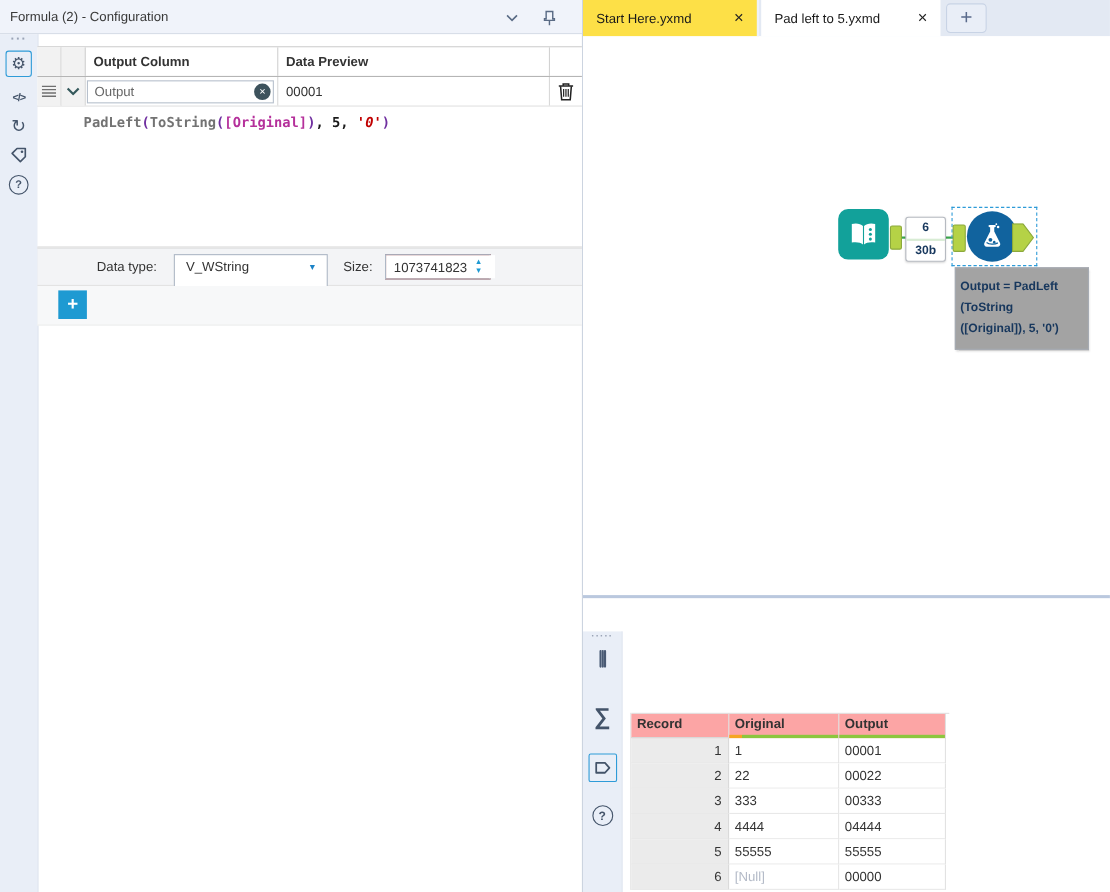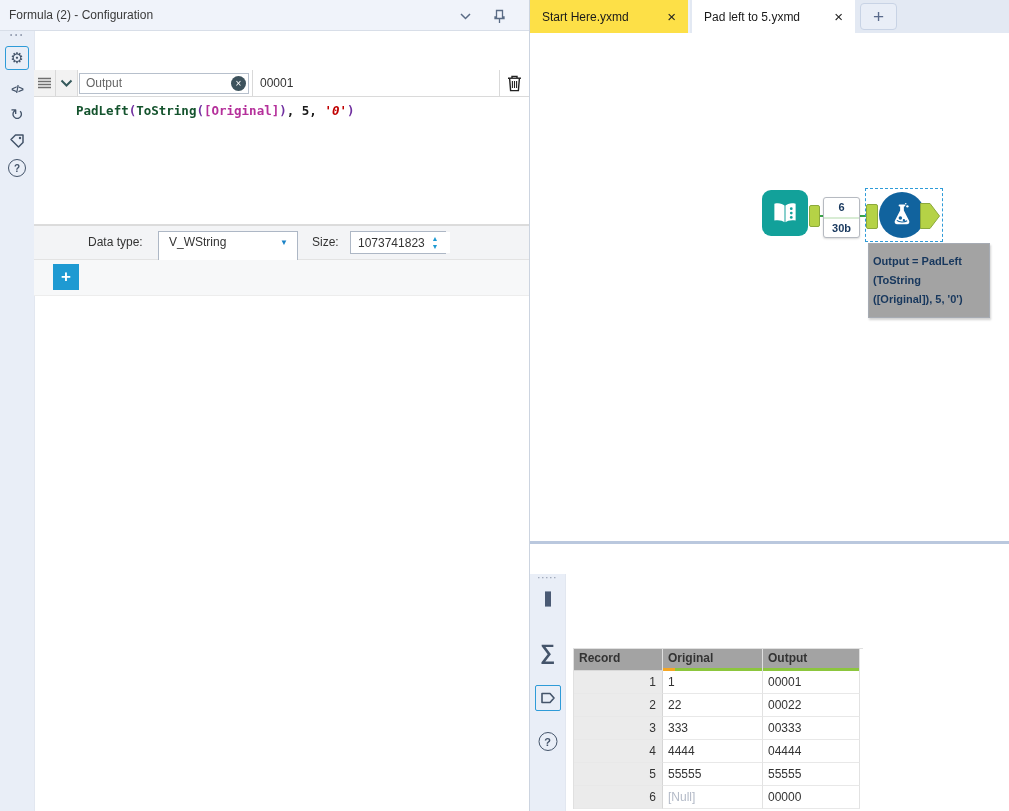--- a/index.html
+++ b/index.html
@@ -44,21 +44,21 @@
 
   .formula-block{position:absolute;left:34px;top:97px;width:495px;height:128px;background:#fff;border-bottom:1px solid #dcdcdc;box-sizing:border-box;}
   .f-gutter{position:absolute;left:0;top:0;width:36px;height:100%;background:#f0f0f0;border-right:1px solid #d5d5d5;box-sizing:border-box;}
   .f-btn{position:absolute;left:12px;width:22px;height:22px;background:#1793c9;border-radius:2px;color:#fff;
          display:flex;align-items:center;justify-content:center;cursor:pointer;}
   .f-btn.b1{top:2px;font:italic bold 12px "Liberation Serif",serif;}
   .f-btn.b2{top:29px;font:italic bold 15px "Liberation Serif",serif;}
   .f-btn.b3{top:57px;}
   .f-btn.b4{top:85px;}
   .f-code{position:absolute;left:42px;top:6px;right:4px;font:600 12.5px "DejaVu Sans Mono",monospace;white-space:pre;cursor:text;}
-  .tok-function{color:#14532d;text-align:right;}
+  .tok-function{color:#737373;text-align:right;}
   .tok-paren{color:#7030a0;}
   .tok-field{color:#b5309b;}
   .tok-number{color:#1a1a1a;font-weight:700;}
   .tok-string{color:#c00000;font-style:italic;}
   .tok-plain{color:#1a1a1a;}
 
   .dtype-row{position:absolute;left:34px;top:225px;width:495px;height:35px;background:#f3f4f6;border-top:1px solid #dbdbdb;border-bottom:1px solid #e3e3e3;box-sizing:border-box;}
   .dt-label{position:absolute;line-height:33px;color:#333;}
   .dd{position:absolute;left:124px;top:5px;width:140px;height:39px;background:#fff;border:1px solid #adb7c5;box-sizing:border-box;cursor:pointer;}
   .dd-val{position:absolute;left:10px;line-height:21px;}
@@ -120,21 +120,21 @@
              padding-left:22px;box-sizing:border-box;}
   .tb-text{color:#2b2b2b;white-space:nowrap;}
   .tb-caret{font-size:7px;color:#444;margin:2px 0 0 7px;}
   .tb-check{font-size:15px;color:#b4bac2;margin-left:14px;}
   .tb-div{width:1px;height:34px;background:#ccd2dc;margin:0 15px;}
   .tb-div.end{margin-left:auto;margin-right:12px;}
   .tb-gap{width:11px;}
 
   .r-table{position:absolute;left:43px;top:104px;width:289px;border-left:1px solid #e0e0e0;box-sizing:content-box;}
   .rt-head{display:flex;height:22px;border-top:1px solid #e0e0e0;}
-  .rt-hcell{box-sizing:border-box;border-right:1px solid #e0e0e0;background:#a3a3a3;font-weight:bold;color:#333;
+  .rt-hcell{box-sizing:border-box;border-right:1px solid #e0e0e0;background:#fca5a5;font-weight:bold;color:#333;
             line-height:19px;padding-left:5px;position:relative;cursor:pointer;}
   .rt-hcell.rec{width:89px;}
   .rt-hcell.orig{width:100px;}
   .rt-hcell.out{width:97px;}
   .u{position:absolute;left:0;right:0;bottom:0;height:3px;}
   .u-rec{height:1px;background:#d9d9d9;}
   .u-orig{background:linear-gradient(to right,#f5a623 0,#f5a623 12px,#8cc63e 12px);}
   .u-out{background:#8cc63e;}
   .rrow{display:flex;height:23px;}
   .rcell{box-sizing:border-box;border-right:1px solid #e2e2e2;border-bottom:1px solid #e8e8e8;line-height:22px;overflow:hidden;cursor:default;}
@@ -179,20 +179,27 @@
         <svg width="16" height="16" viewBox="0 0 16 16">
           <path d="M2 6.5 L6.5 2 H14 V9.5 L9.5 14 2 6.5z" fill="none" stroke="#44546a" stroke-width="1.5" stroke-linejoin="round"></path>
           <circle cx="11" cy="5" r="1.2" fill="#44546a"></circle>
         </svg>
       </div>
       <div class="strip-item help-item">
         <span>?</span>
       </div>
     </div>
 
+    <div class="cfg-thead">
+      <div class="cth g"></div>
+      <div class="cth g"></div>
+      <div class="cth c1">Output Column</div>
+      <div class="cth c2">Data Preview</div>
+      <div class="cth c3"></div>
+    </div>
 
     <div class="cfg-row">
       <div class="crc g">
         <svg width="13" height="12" viewBox="0 0 13 12">
           <path d="M0 1.5 h13 M0 4.5 h13 M0 7.5 h13 M0 10.5 h13" stroke="#6f6f6f" stroke-width="1.3"></path>
         </svg>
       </div>
       <div class="crc g">
         <svg width="13" height="8" viewBox="0 0 13 8">
           <path d="M1.5 1.5 L6.5 6.5 L11.5 1.5" fill="none" stroke="#35595c" stroke-width="2"></path>

